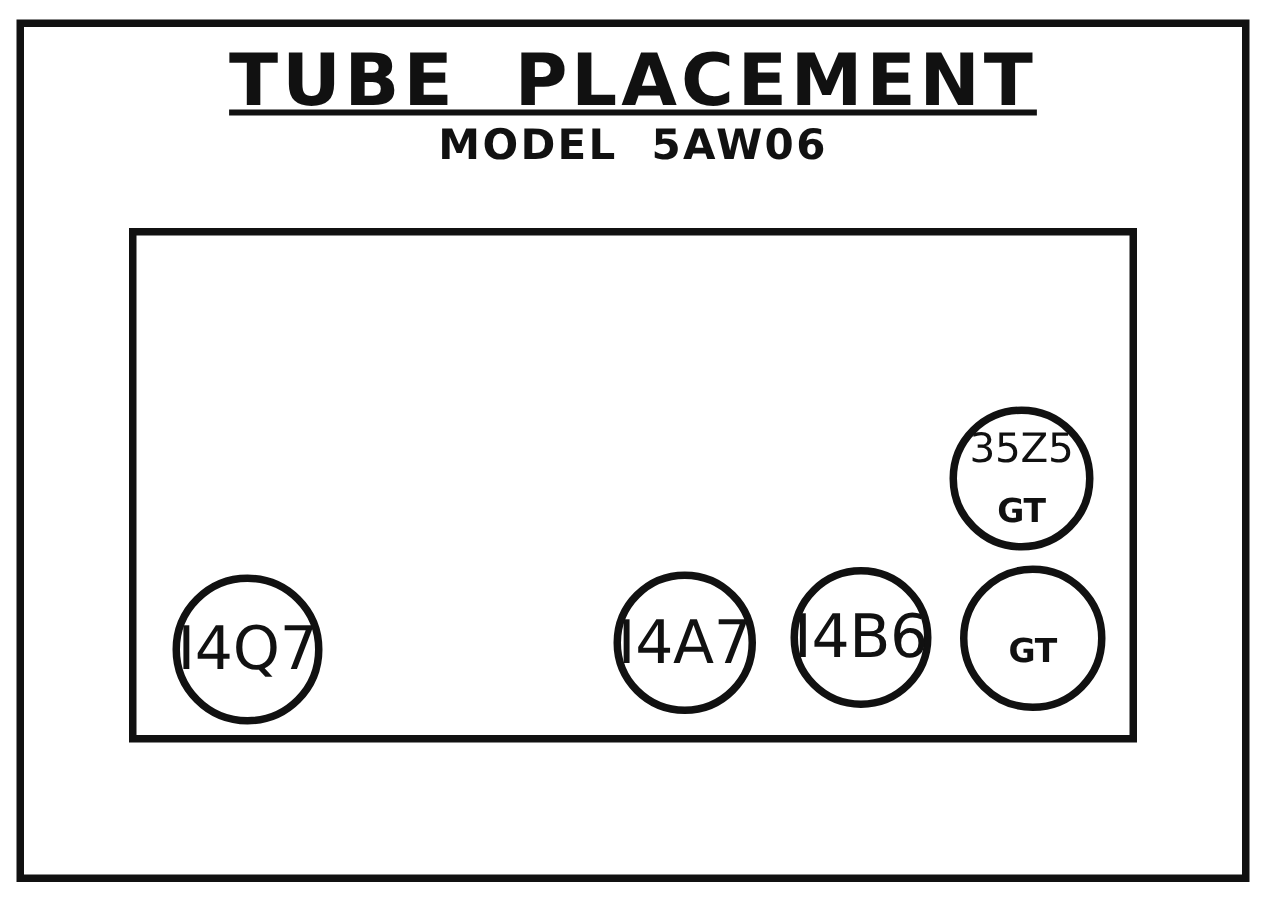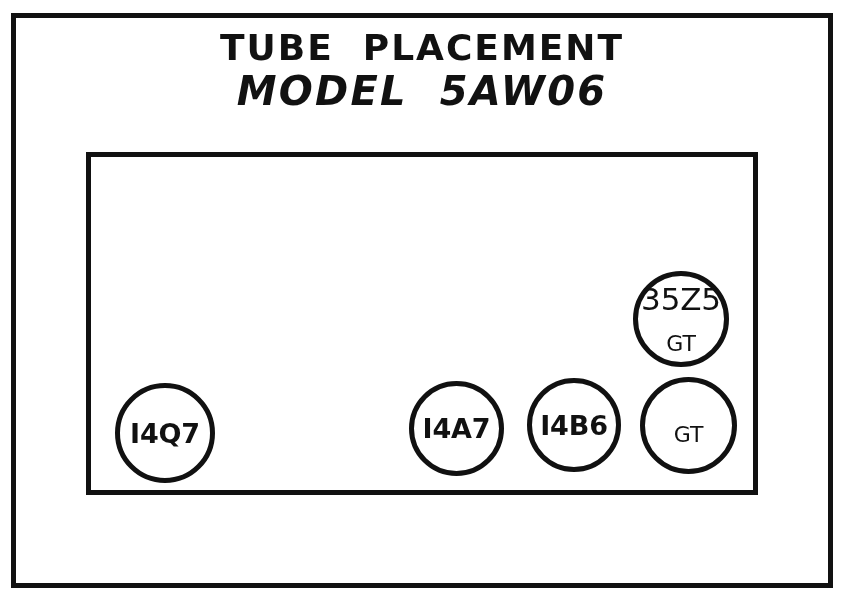--- a/index.html
+++ b/index.html
@@ -45,26 +45,26 @@
   }
   .title-line {
     display: block;
     font-family: "DejaVu Sans", "Liberation Sans", sans-serif;
     font-weight: 700;
     color: #111111;
     letter-spacing: 0.055em;
     white-space: pre;
   }
   .title-line-1 {
-    font-size: 36px;
+    font-size: 48px;
     margin-bottom: 5px;
+    text-decoration: underline;
   }
   .title-line-2 {
-    font-size: 40px;
-    font-style: italic;
+    font-size: 28px;
   }
 
   
   .chassis {
     position: absolute;
     left: 86px;
     top: 152px;
     width: 672px;
     height: 343px;
     border: 5px solid #111111;
@@ -87,30 +87,30 @@
   }
   .tube-label {
     font-family: "DejaVu Sans", "Liberation Sans", sans-serif;
     font-weight: 400;
     color: #111111;
     line-height: 1.0;
     white-space: nowrap;
     letter-spacing: -0.005em;
   }
   .tube-label.primary {
-    font-size: 31px;
+    font-size: 27px;
   }
   .tube-label.suffix {
     font-size: 22px;
     margin-top: 18px;
+    font-weight: bold;
   }
   
   .tube.single .tube-label.primary {
-    font-size: 27px;
-    font-weight: bold;
+    font-size: 40px;
   }
 </style>
 </head>
 <body>
 
 <div id="diagram-root">
 
   <div class="outer-frame"></div>
 
   <div class="title-block">

